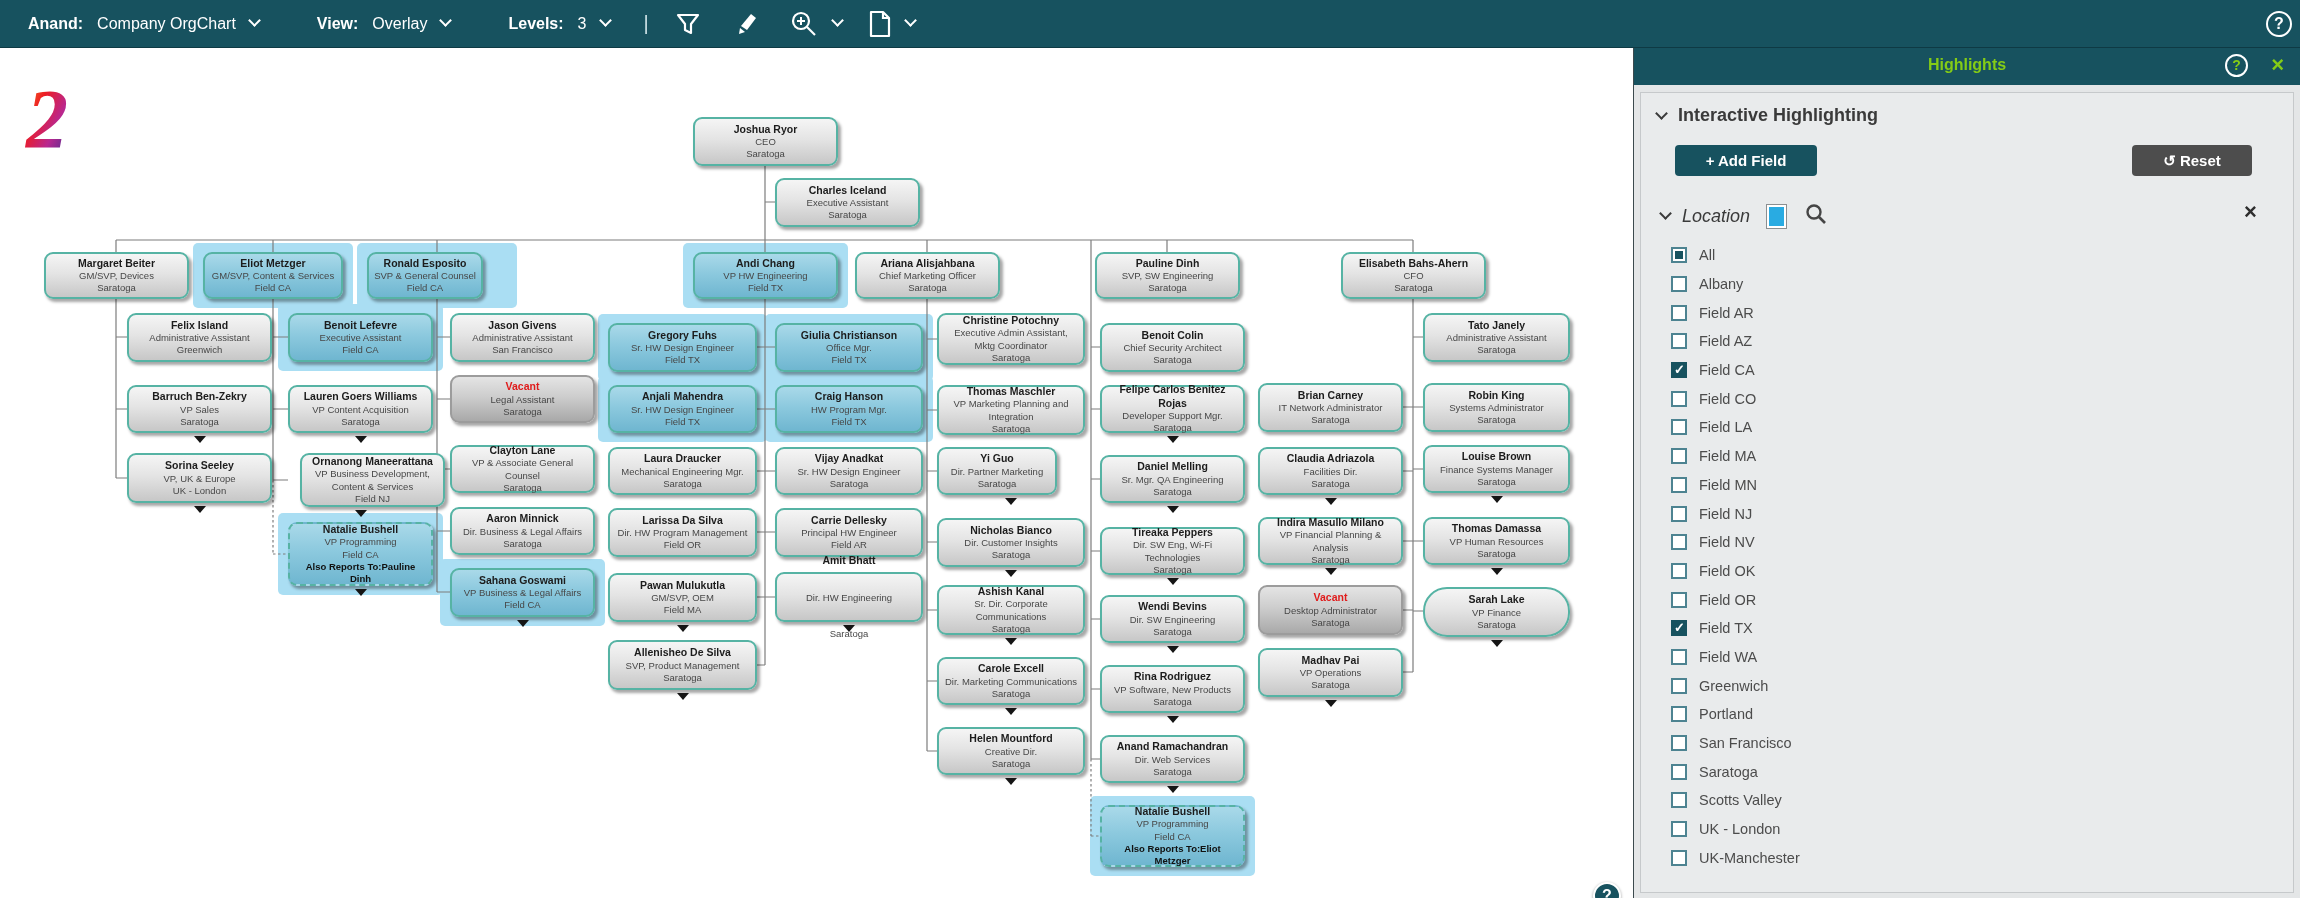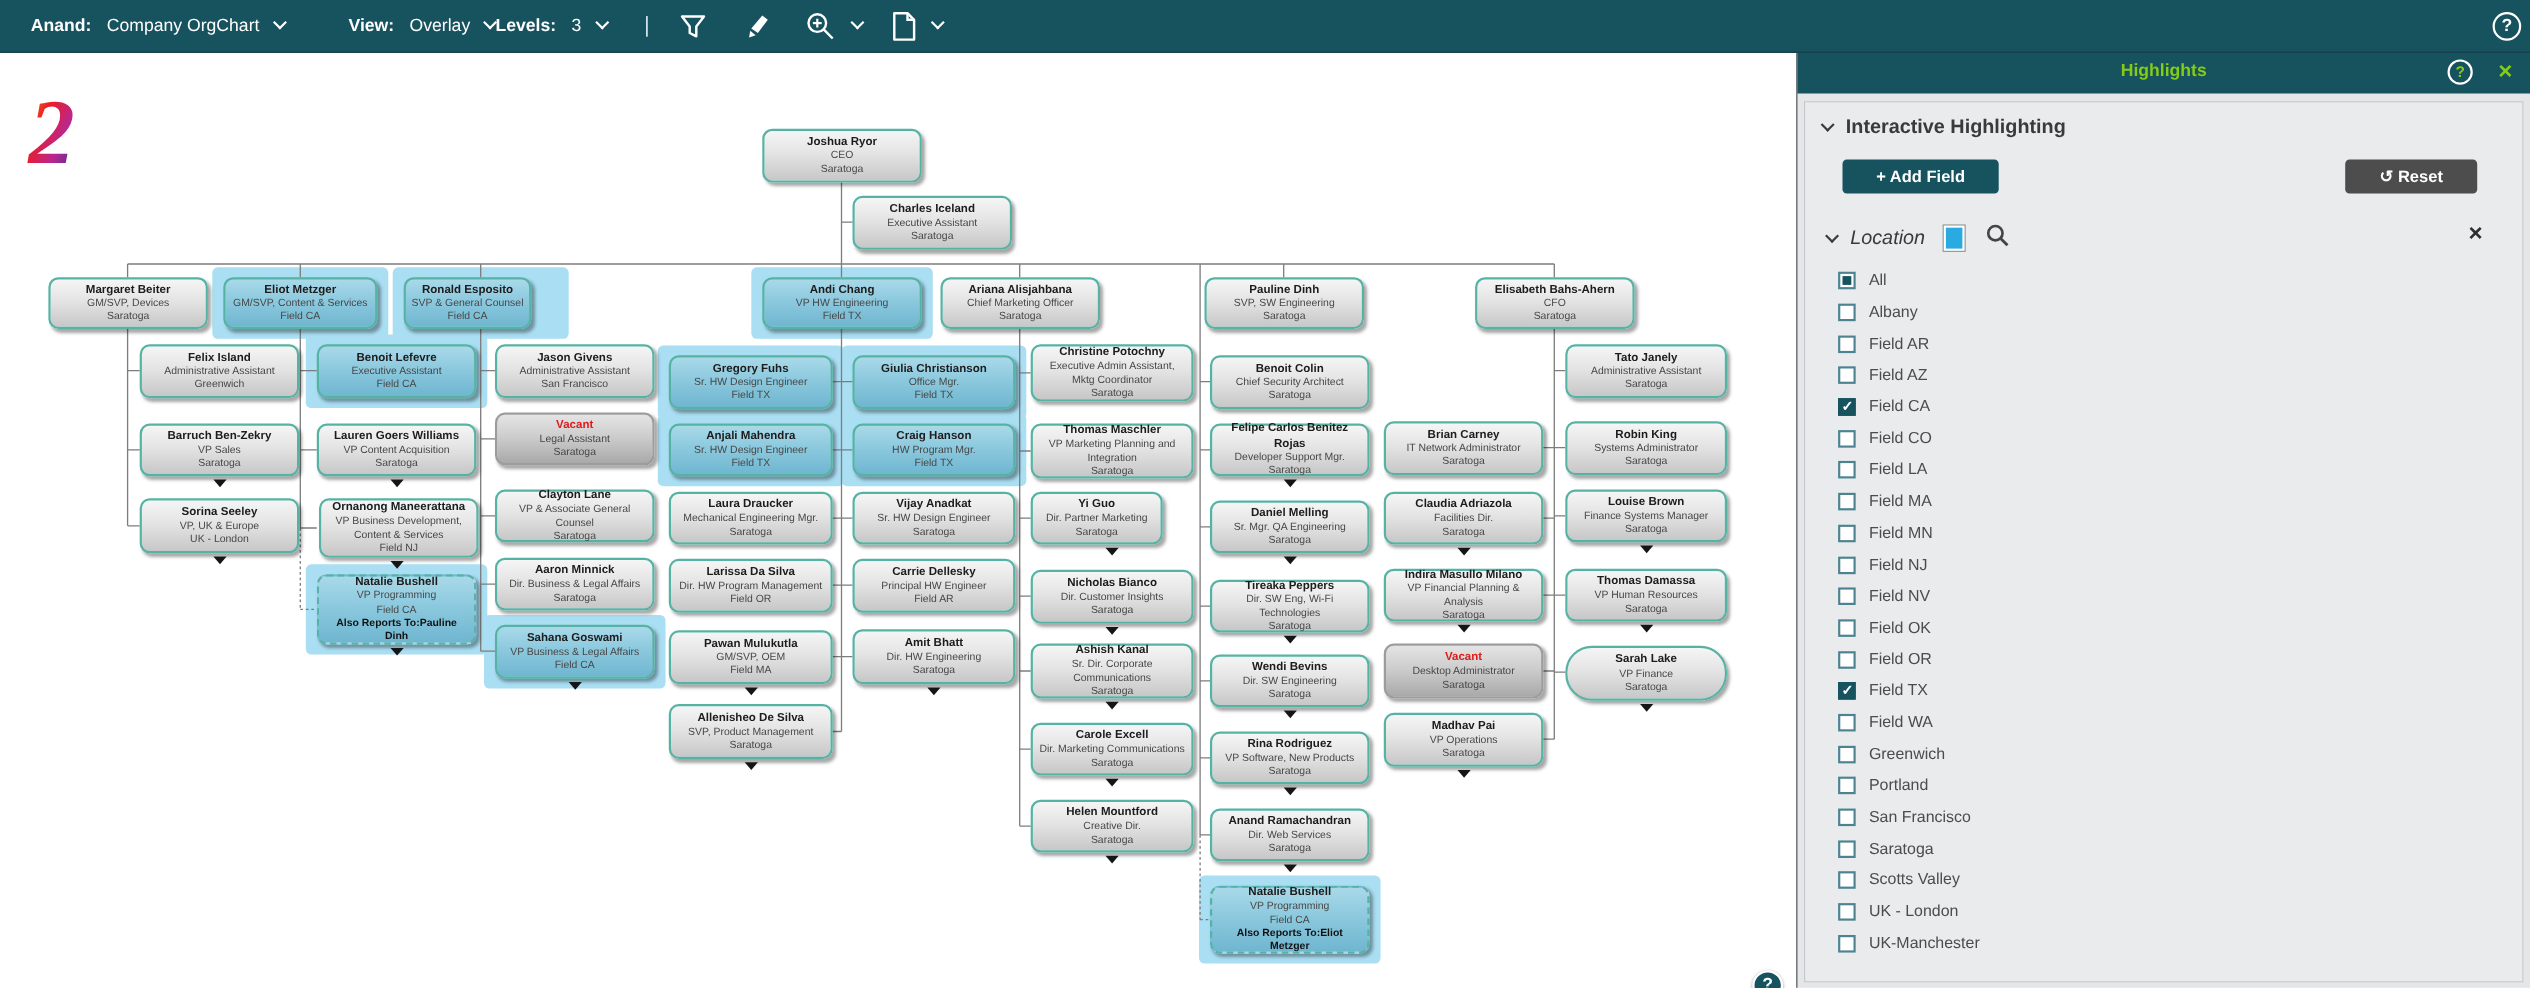--- a/index.html
+++ b/index.html
@@ -88,21 +88,21 @@
 </head>
 <body>
 
 <div class="toolbar">
   <span class="tb-label" style="margin-left:28px">Anand:</span>
   <span class="tb-value">Company OrgChart</span>
   <span class="chev"></span>
   <span class="tb-label" style="margin-left:58px">View:</span>
   <span class="tb-value">Overlay</span>
   <span class="chev"></span>
-  <span class="tb-label" style="">Levels:</span>
+  <span class="tb-label" style="margin-left:58px">Levels:</span>
   <span class="tb-value">3</span>
   <span class="chev"></span>
   <span class="tb-sep">|</span>
   <span class="tb-icon">
     <svg width="26" height="26" viewBox="0 0 26 26">
         <path d="M3 4 H23 L16 13 V22 L10 19 V13 Z" fill="none" stroke="#fff" stroke-width="2.2" stroke-linejoin="round"></path>
       </svg>
   </span>
   <span class="tb-icon">
     <svg width="28" height="28" viewBox="0 0 28 28">
@@ -231,21 +231,21 @@
         <div class="n-name">Benoit Lefevre</div>
         <div class="n-sub">Executive Assistant</div>
         <div class="n-sub">Field CA</div>
       </div>
       <div class="node" style="left: 288px; top: 337px; width: 145px; height: 48px;">
         <div class="n-name">Lauren Goers Williams</div>
         <div class="n-sub">VP Content Acquisition</div>
         <div class="n-sub">Saratoga</div>
       </div>
       <div class="tri" style="left: 354.5px; top: 388px;"></div>
-      <div class="node" style="left: 290px; top: 405px; width: 145px; height: 54px;">
+      <div class="node" style="left: 300px; top: 405px; width: 145px; height: 54px;">
         <div class="n-name">Ornanong Maneerattana</div>
         <div class="n-sub">VP Business Development, Content &amp; Services</div>
         <div class="n-sub">Field NJ</div>
       </div>
       <div class="tri" style="left: 354.5px; top: 462px;"></div>
       <div class="halo" style="left: 278px; top: 465px; width: 165px; height: 82px; background: rgb(170, 222, 243);"></div>
       <div class="node hl dashed" style="left: 288px; top: 474px; width: 145px; height: 64px;">
         <div class="n-name">Natalie Bushell</div>
         <div class="n-sub">VP Programming</div>
         <div class="n-sub">Field CA</div>
@@ -328,21 +328,21 @@
       <div class="node" style="left: 775px; top: 399px; width: 148px; height: 48px;">
         <div class="n-name">Vijay Anadkat</div>
         <div class="n-sub">Sr. HW Design Engineer</div>
         <div class="n-sub">Saratoga</div>
       </div>
       <div class="node" style="left: 775px; top: 460px; width: 148px; height: 49px;">
         <div class="n-name">Carrie Dellesky</div>
         <div class="n-sub">Principal HW Engineer</div>
         <div class="n-sub">Field AR</div>
       </div>
-      <div class="node" style="left: 775px; top: 524px; width: 148px; height: 50px;">
+      <div class="node" style="left: 775px; top: 524px; width: 148px; height: 50px; gap: 24px;">
         <div class="n-name">Amit Bhatt</div>
         <div class="n-sub">Dir. HW Engineering</div>
         <div class="n-sub">Saratoga</div>
       </div>
       <div class="tri" style="left: 843px; top: 577px;"></div>
       <div class="node" style="left: 937px; top: 265px; width: 148px; height: 52px;">
         <div class="n-name">Christine Potochny</div>
         <div class="n-sub">Executive Admin Assistant, Mktg Coordinator</div>
         <div class="n-sub">Saratoga</div>
       </div>

